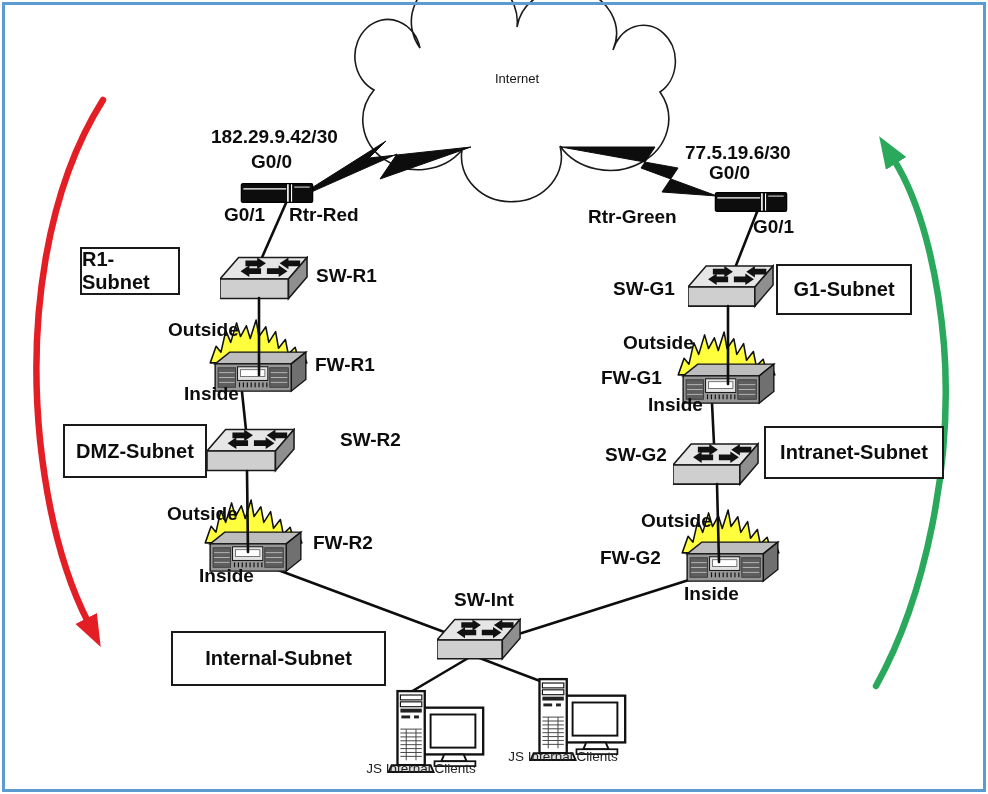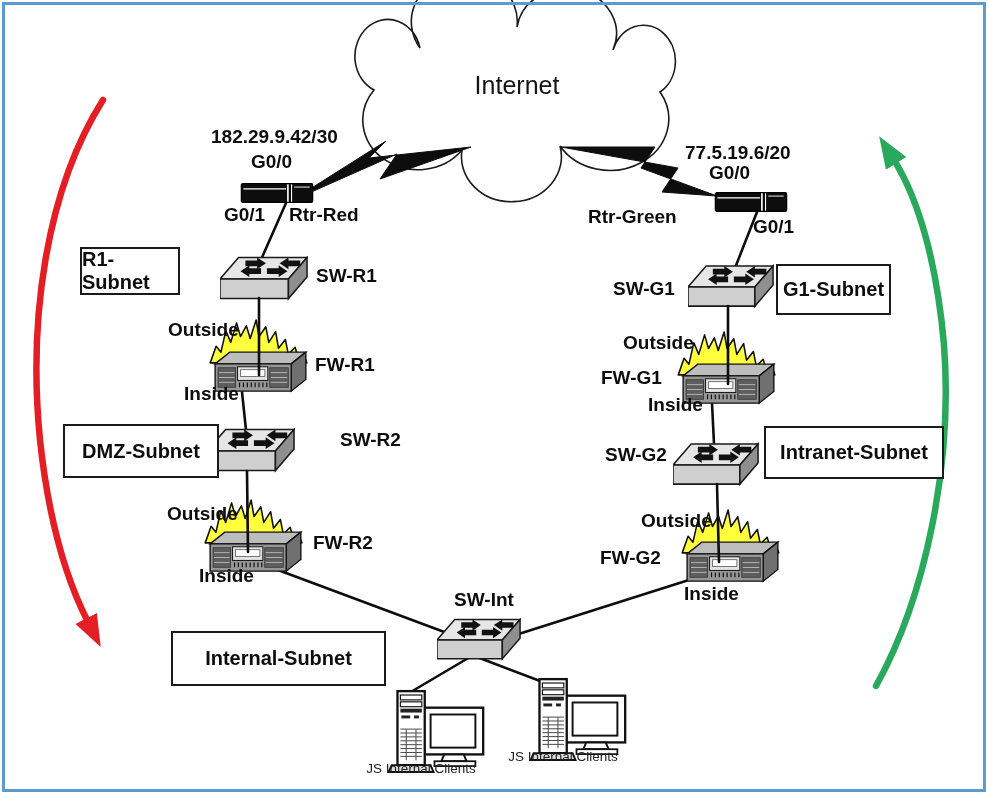--- a/index.html
+++ b/index.html
@@ -2,21 +2,21 @@
 <html style="--border-blue: #5C9BD1; --arrow-red: #E31E25; --arrow-green: #2AA85C; --flame-yellow: #FFFF3D;"><head>
 <meta charset="utf-8">
 <style>
   html,body{margin:0;padding:0;background:#ffffff;}
   .canvas{position:relative;width:988px;height:794px;background:#fff;overflow:hidden;
           font-family:"Liberation Sans",sans-serif;}
   .frame{position:absolute;inset:2px;border:3px solid var(--border-blue,#5C9BD1);pointer-events:none;}
   .gfx{position:absolute;left:0;top:0;}
   .lbl{position:absolute;font-weight:700;font-size:19px;color:#0d0d0d;white-space:nowrap;line-height:1.05;}
   .ctr{transform:translateX(-50%);}
-  .internet-lbl{position:absolute;font-size:25px;font-weight:400;color:#141414;transform:translateX(-50%);}
+  .internet-lbl{position:absolute;font-size:13px;font-weight:400;color:#141414;transform:translateX(-50%);}
   .client-lbl{position:absolute;font-size:13.5px;font-weight:400;color:#222;white-space:nowrap;transform:translateX(-50%);}
   .box{position:absolute;border:2px solid #1a1a1a;background:#fff;display:flex;align-items:center;
        justify-content:center;font-weight:700;font-size:20px;color:#0d0d0d;box-sizing:border-box;}
   .net-line{stroke:#0d0d0d;stroke-width:2.6;stroke-linecap:round;}
   .cloud{fill:#fff;stroke:#1a1a1a;stroke-width:1.6;}
   .bolt{fill:#0d0d0d;stroke:#0d0d0d;stroke-width:1;}
   .arrow{fill:none;stroke-width:6.5;stroke-linecap:round;}
   .arrow-red{stroke:var(--arrow-red,#E31E25);}
   .arrow-green{stroke:var(--arrow-green,#2AA85C);}
   .fill-red{fill:var(--arrow-red,#E31E25);}
@@ -149,27 +149,27 @@
       <line class="net-line" x1="259" y1="298" x2="259" y2="375"></line>
       <line class="net-line" x1="247" y1="471" x2="248" y2="552"></line>
       <line class="net-line" x1="728" y1="306" x2="728" y2="384"></line>
       <line class="net-line" x1="717" y1="484" x2="719" y2="562"></line>
     </g>
   </svg>
 
   <div class="box" style="left:80px;top:247px;width:100px;height:48px;">
       <span>R1-Subnet</span>
     </div>
-  <div class="box" style="left:63px;top:424px;width:156px;height:54px;">
+  <div class="box" style="left:63px;top:424px;width:144px;height:54px;">
       <span>DMZ-Subnet</span>
     </div>
   <div class="box" style="left:171px;top:631px;width:215px;height:55px;">
       <span>Internal-Subnet</span>
     </div>
-  <div class="box" style="left:776px;top:264px;width:115px;height:51px;">
+  <div class="box" style="left:776px;top:264px;width:136px;height:51px;">
       <span>G1-Subnet</span>
     </div>
   <div class="box" style="left:764px;top:426px;width:180px;height:53px;">
       <span>Intranet-Subnet</span>
     </div>
 
   <div class="internet-lbl" style="left:517px;top:71px;">Internet</div>
 
   <div class="lbl" style="left:211px;top:127px;">182.29.9.42/30</div>
   <div class="lbl" style="left:251px;top:152px;">G0/0</div>
@@ -177,21 +177,21 @@
   <div class="lbl" style="left:289px;top:205px;">Rtr-Red</div>
   <div class="lbl" style="left:316px;top:266px;">SW-R1</div>
   <div class="lbl" style="left:168px;top:320px;">Outside</div>
   <div class="lbl" style="left:315px;top:355px;">FW-R1</div>
   <div class="lbl" style="left:184px;top:384px;">Inside</div>
   <div class="lbl" style="left:303px;top:430px;margin-left:37px;">SW-R2</div>
   <div class="lbl" style="left:167px;top:504px;">Outside</div>
   <div class="lbl" style="left:313px;top:533px;">FW-R2</div>
   <div class="lbl" style="left:199px;top:566px;">Inside</div>
 
-  <div class="lbl" style="left:685px;top:143px;">77.5.19.6/20</div>
+  <div class="lbl" style="left:685px;top:143px;">77.5.19.6/30</div>
   <div class="lbl" style="left:709px;top:163px;">G0/0</div>
   <div class="lbl" style="left:588px;top:207px;">Rtr-Green</div>
   <div class="lbl" style="left:753px;top:217px;">G0/1</div>
   <div class="lbl" style="left:613px;top:279px;">SW-G1</div>
   <div class="lbl" style="left:623px;top:333px;">Outside</div>
   <div class="lbl" style="left:601px;top:368px;">FW-G1</div>
   <div class="lbl" style="left:648px;top:395px;">Inside</div>
   <div class="lbl" style="left:605px;top:445px;">SW-G2</div>
   <div class="lbl" style="left:641px;top:511px;">Outside</div>
   <div class="lbl" style="left:600px;top:548px;">FW-G2</div>

